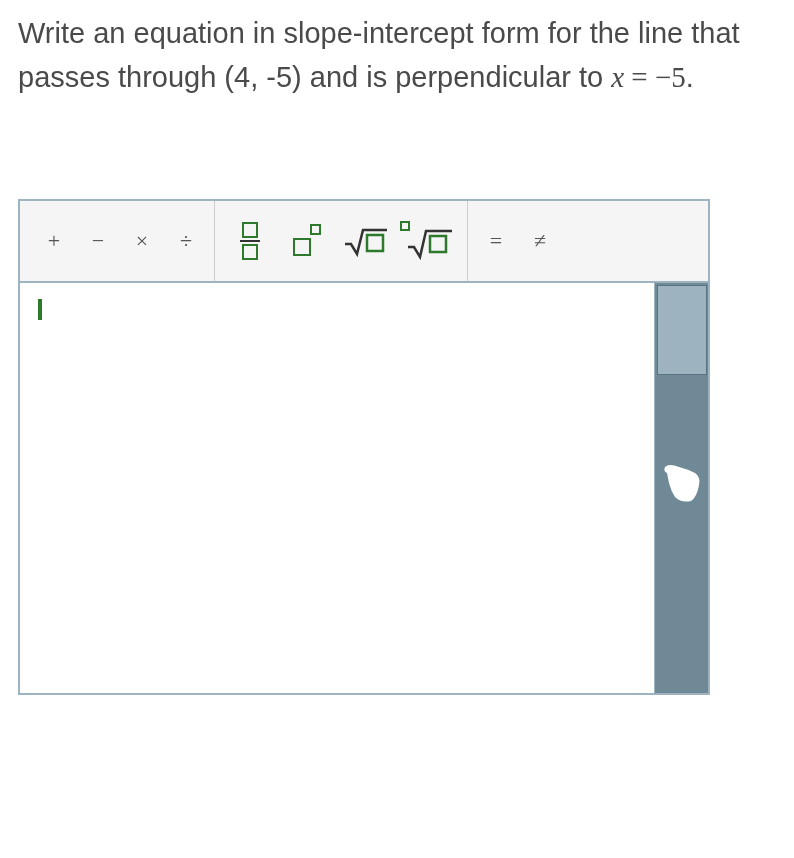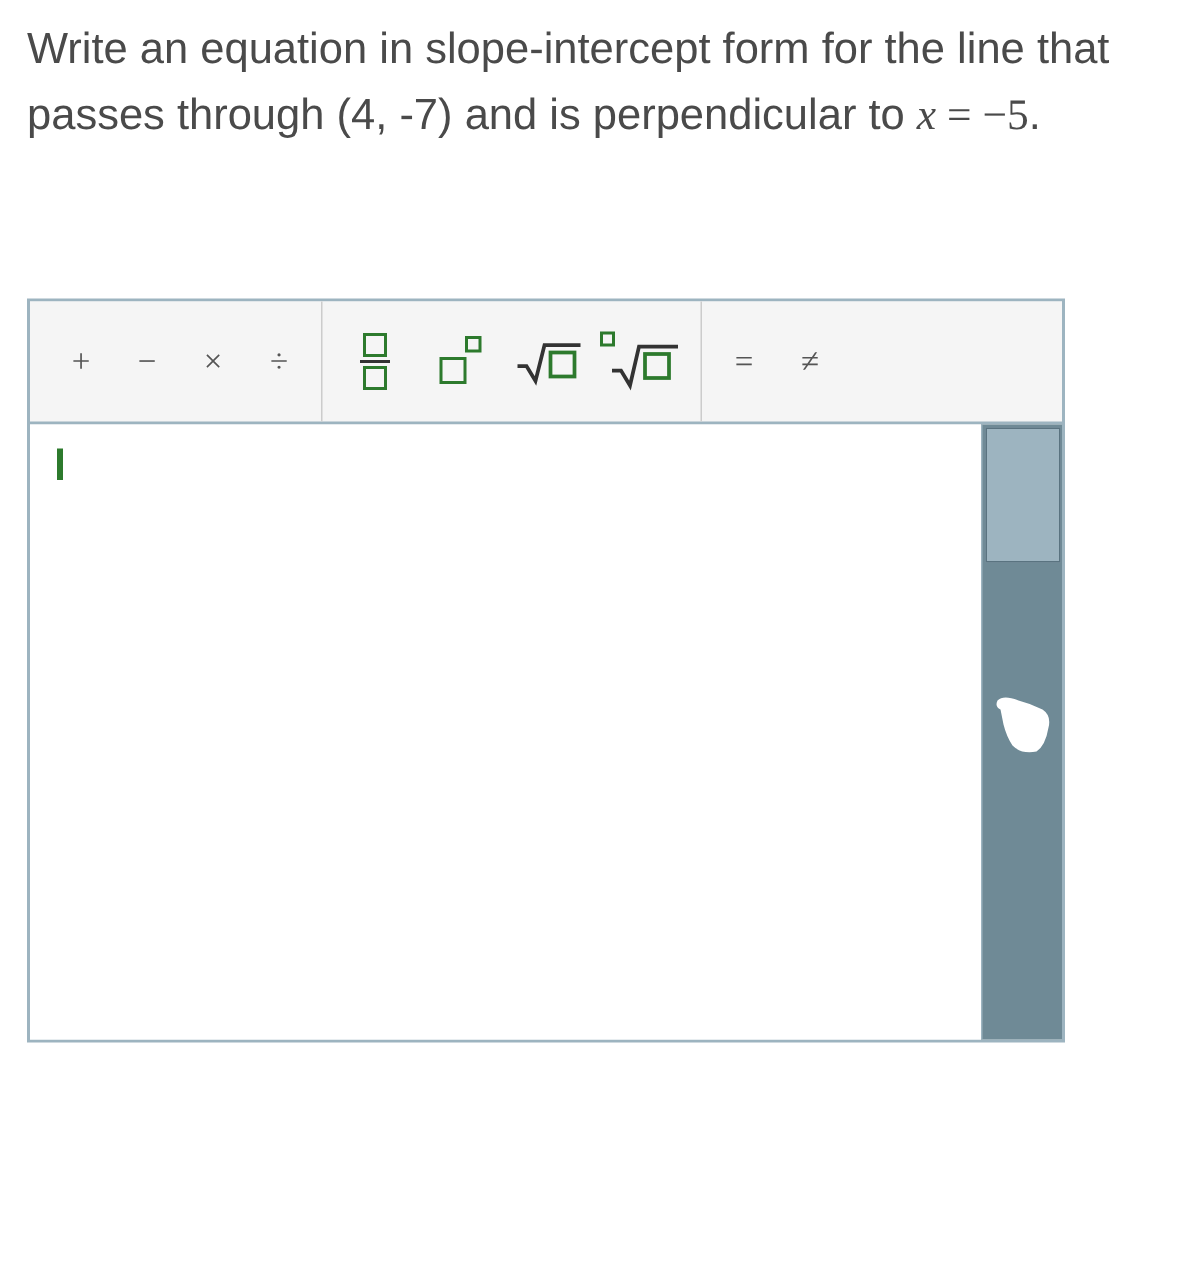--- a/index.html
+++ b/index.html
@@ -177,21 +177,21 @@
       transform: translateX(-50%);
       color: #fff;
       width: 42px;
       height: 50px;
     }
   </style>
 </head>
 <body>
 
 <div class="question-text">
-  <span>Write an equation in slope-intercept form for the line that passes through (4, -7) and is perpendicular to </span><span class="math-inline">x</span><span class="math-num"> = </span><span class="math-num">−5</span><span>.</span>
+  <span>Write an equation in slope-intercept form for the line that passes through (4, -5) and is perpendicular to </span><span class="math-inline">x</span><span class="math-num"> = </span><span class="math-num">−5</span><span>.</span>
 </div>
 
 <div class="editor-container">
   <div class="toolbar">
     <div class="toolbar-group leftpad">
       <button class="tool-btn">+</button>
       <button class="tool-btn">−</button>
       <button class="tool-btn">×</button>
       <button class="tool-btn">÷</button>
     </div>

